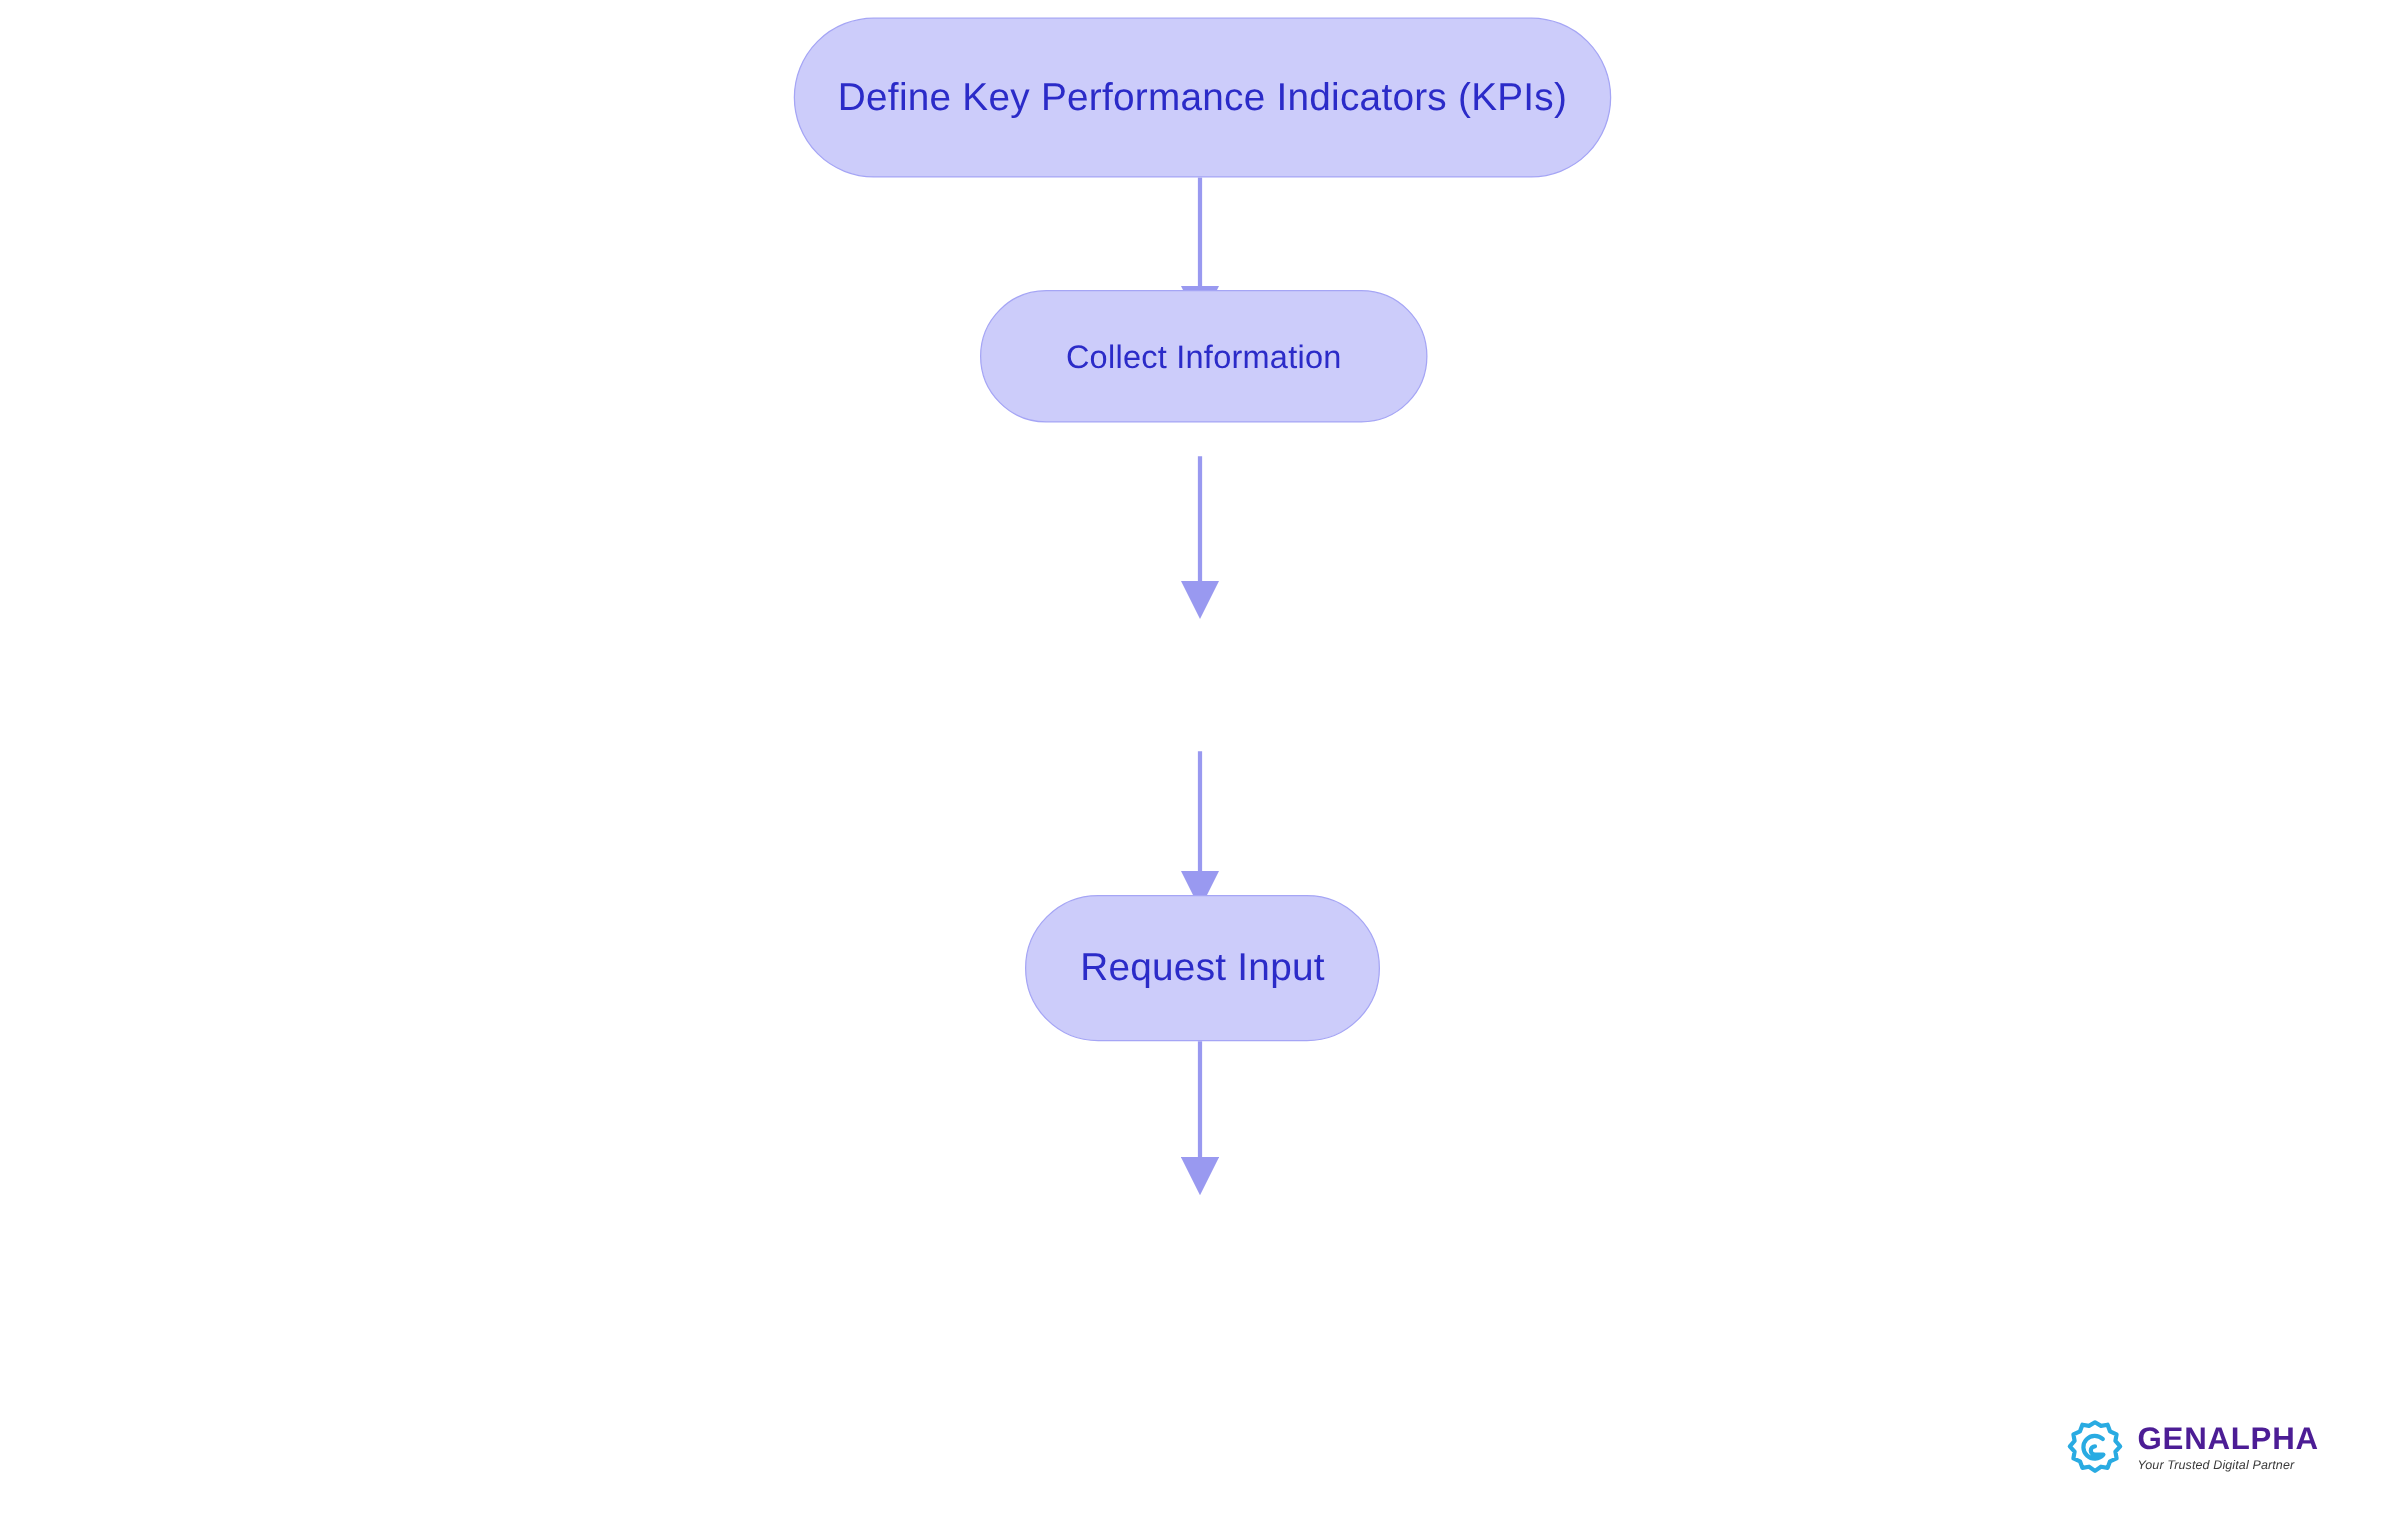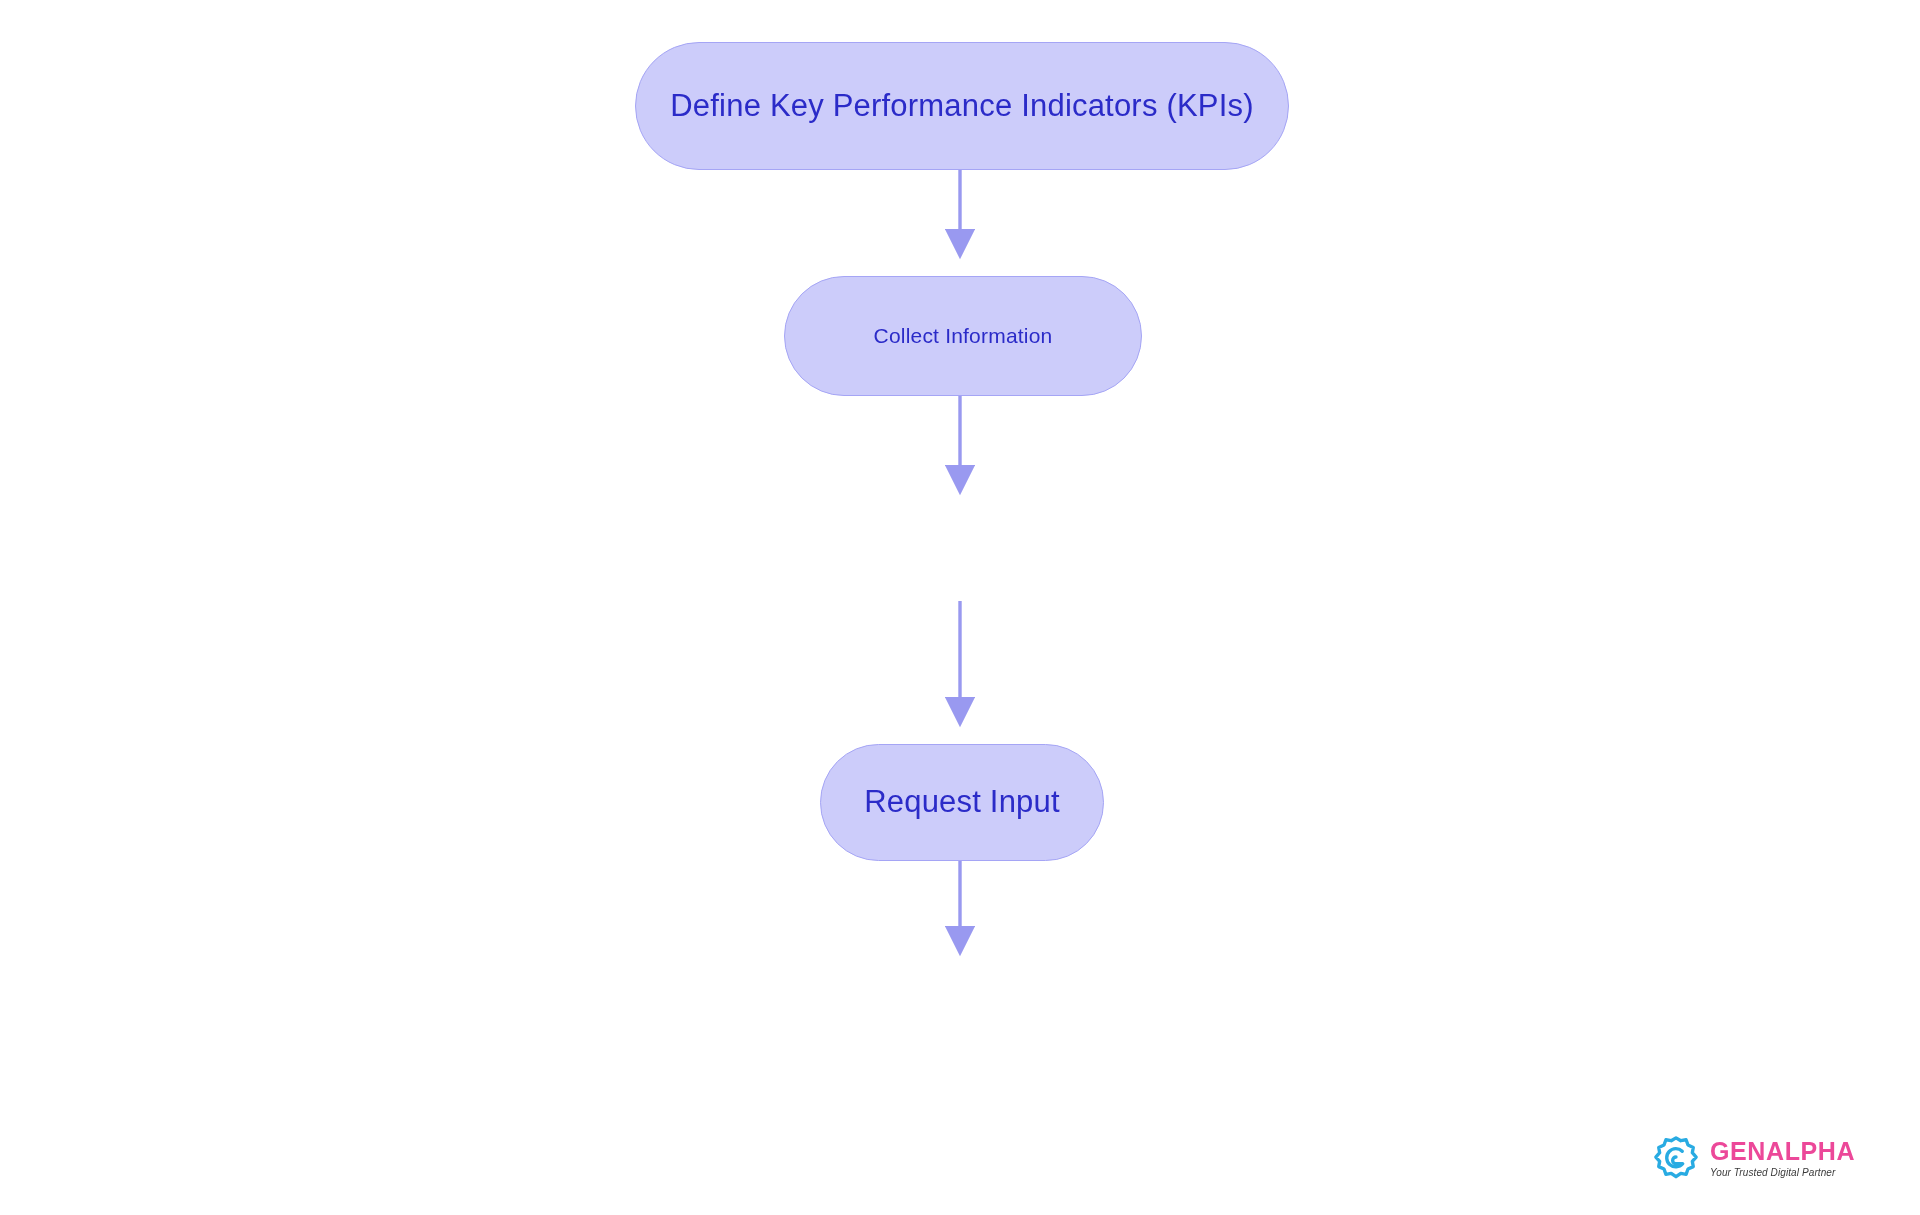--- a/index.html
+++ b/index.html
@@ -43,30 +43,29 @@
     justify-content: center;
     text-align: center;
     background: #ccccfa;
     border: 1.6px solid #a5a5f5;
     border-radius: 999px;
     color: #2b2bc8;
     letter-spacing: 0.2px;
     line-height: 1.1;
     white-space: nowrap;
     user-select: none;
-    margin-top: 28px;
   }
 
   .node-label {
     display: block;
   }
 
   
   #node-0 { left: 635px;  top: 14px;   width: 654px; height: 128px; font-size: 31px; }
-  #node-1 { left: 784px;  top: 248px;  width: 358px; height: 120px; font-size: 21px; }
+  #node-1 { left: 784px;  top: 232px;  width: 358px; height: 106px; font-size: 26px; }
   #node-2 { left: 811px;  top: 484px;  width: 305px; height: 117px; font-size: 31px; }
   #node-3 { left: 820px;  top: 716px;  width: 284px; height: 117px; font-size: 31px; }
   #node-4 { left: 811px;  top: 945px;  width: 305px; height: 117px; font-size: 31px; }
 
   
   #brand-watermark {
     position: absolute;
     left: 1652px;
     top: 1134px;
     display: flex;
@@ -83,21 +82,21 @@
     display: flex;
     flex-direction: column;
     justify-content: center;
     line-height: 1;
   }
   #brand-name {
     font-family: "Liberation Sans", sans-serif;
     font-weight: bold;
     font-size: 25px;
     letter-spacing: 0.6px;
-    color: #ec4899;
+    color: #4c1d95;
   }
   #brand-tagline {
     font-family: "Liberation Sans", sans-serif;
     font-style: italic;
     font-size: 10px;
     color: #3a3a3a;
     margin-top: 4px;
     letter-spacing: 0.1px;
   }
 </style>

